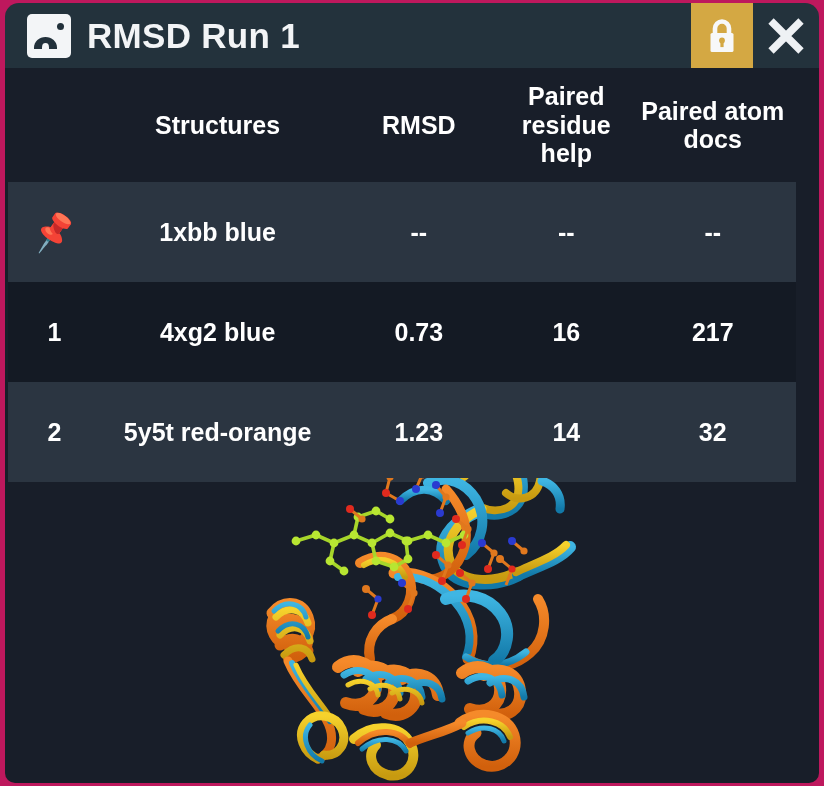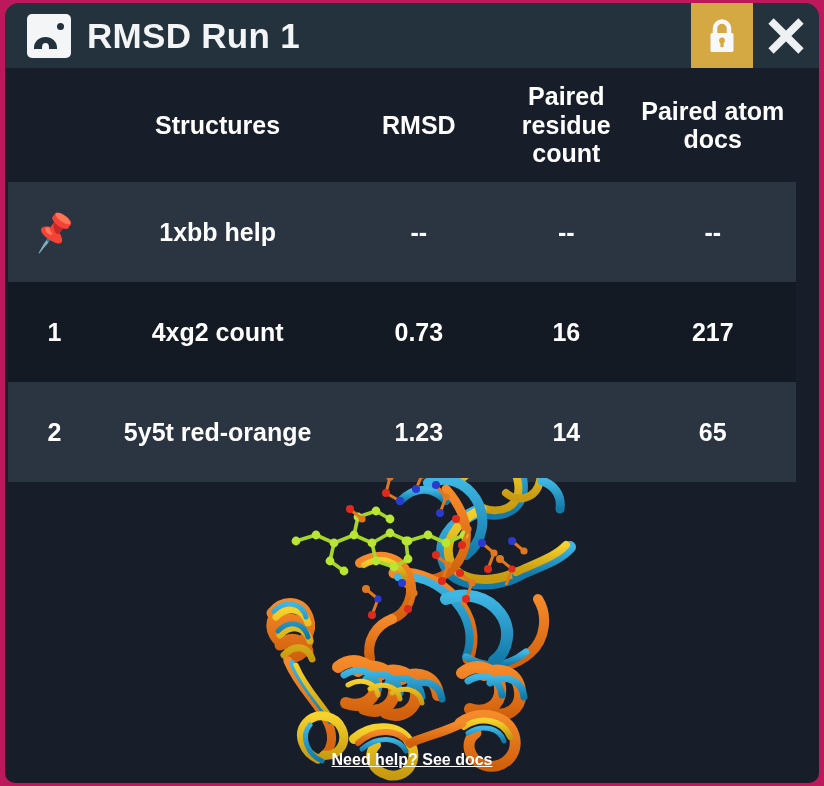--- a/index.html
+++ b/index.html
@@ -228,47 +228,47 @@
         <col class="col-name">
         <col class="col-rmsd">
         <col class="col-res">
         <col class="col-atom">
       </colgroup>
       <thead>
         <tr>
           <th></th>
           <th>Structures</th>
           <th>RMSD</th>
-          <th>Paired residue count</th>
+          <th>Paired residue help</th>
           <th>Paired atom docs</th>
         </tr>
       </thead>
       <tbody>
         <tr class="row-odd">
           <td>
             <span class="pin-glyph">📌</span>
           </td>
-          <td>1xbb help</td>
+          <td>1xbb blue</td>
           <td>--</td>
           <td>--</td>
           <td>--</td>
         </tr>
         <tr class="row-even">
           <td>1</td>
-          <td>4xg2 count</td>
+          <td>4xg2 blue</td>
           <td>0.73</td>
           <td>16</td>
           <td>217</td>
         </tr>
         <tr class="row-odd">
           <td>2</td>
           <td>5y5t red-orange</td>
           <td>1.23</td>
           <td>14</td>
-          <td>65</td>
+          <td>32</td>
         </tr>
       </tbody>
     </table>
 
     <div id="molecule-view">
       <svg id="molecule-svg" width="340" height="360" viewBox="0 0 340 360">
         <defs>
           <linearGradient id="gBlue" x1="0" y1="0" x2="0" y2="1">
             <stop offset="0%" stop-color="#3fb6e3"></stop>
             <stop offset="100%" stop-color="#1279a8"></stop>
@@ -419,16 +419,15 @@
           <circle cx="250" cy="136" r="4" fill="#e0781e"></circle>
           <circle cx="262" cy="146" r="3.6" fill="#e02a1e"></circle>
           <circle cx="100" cy="86" r="4" fill="#e02a1e"></circle>
           <circle cx="112" cy="96" r="3.6" fill="#e0781e"></circle>
           <circle cx="262" cy="118" r="4" fill="#2a3ad0"></circle>
           <circle cx="274" cy="128" r="3.6" fill="#e0781e"></circle>
         </g>
       </svg>
     </div>
 
-    <div id="docs-link">Need help? See docs</div>
 
   </div>
 </div>
 
 </body></html>

